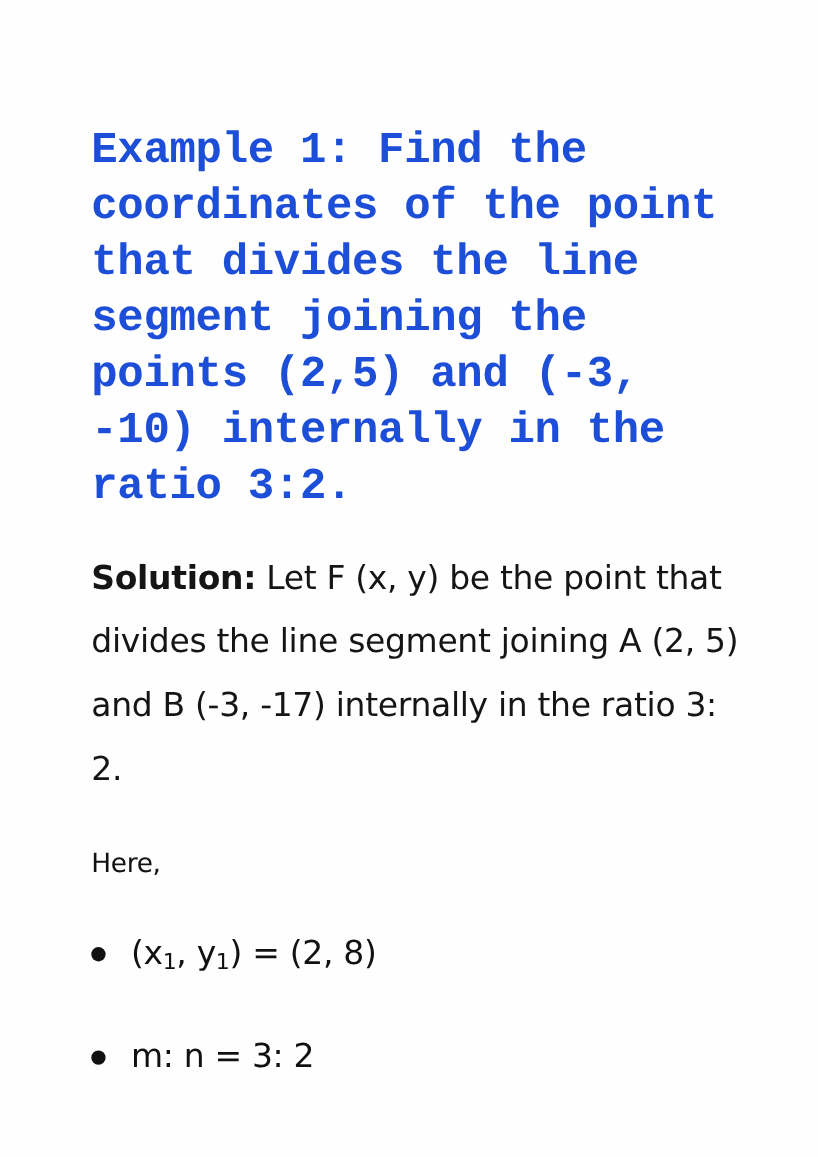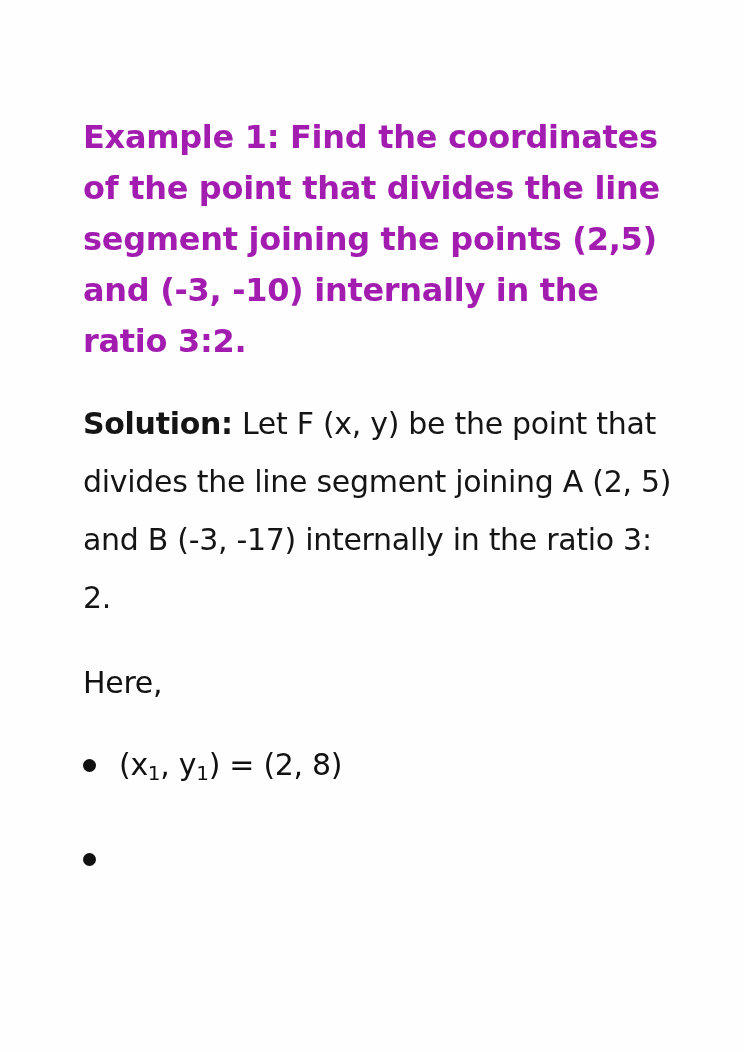--- a/index.html
+++ b/index.html
@@ -16,39 +16,40 @@
       color: #111111;
     }
     .page {
       position: absolute;
       left: 83px;
       top: 112px;
       width: 600px;
     }
     .question {
       font-weight: bold;
-      font-size: 32px;
+      font-size: 40px;
       line-height: 51px;
       letter-spacing: -0.3px;
       margin: 0;
-      color: #a21caf;
+      color: #1d4ed8;
+      font-family: Liberation Mono, monospace;
     }
     .solution {
       margin: 28px 0 0 0;
       font-size: 30px;
       line-height: 58px;
       letter-spacing: -0.3px;
       color: #151515;
     }
     .solution .label {
       font-weight: bold;
     }
     .here {
       margin: 36px 0 0 0;
-      font-size: 30px;
+      font-size: 24px;
       line-height: 40px;
       letter-spacing: -0.3px;
     }
     .bullets {
       list-style: none;
       margin: 42px 0 0 0;
       padding: 0;
     }
     .bullets li {
       position: relative;
@@ -86,16 +87,17 @@
 
   <p class="here">Here,</p>
 
   <ul class="bullets">
     <li>
       <span class="bullet-dot"></span>
       <span>(x</span><sub>1</sub><span>, y</span><sub>1</sub><span>) = (2, 8)</span>
     </li>
     <li>
       <span class="bullet-dot"></span>
+      <span>m: n = 3: 2</span>
     </li>
   </ul>
 
 </div>
 
 </body></html>

